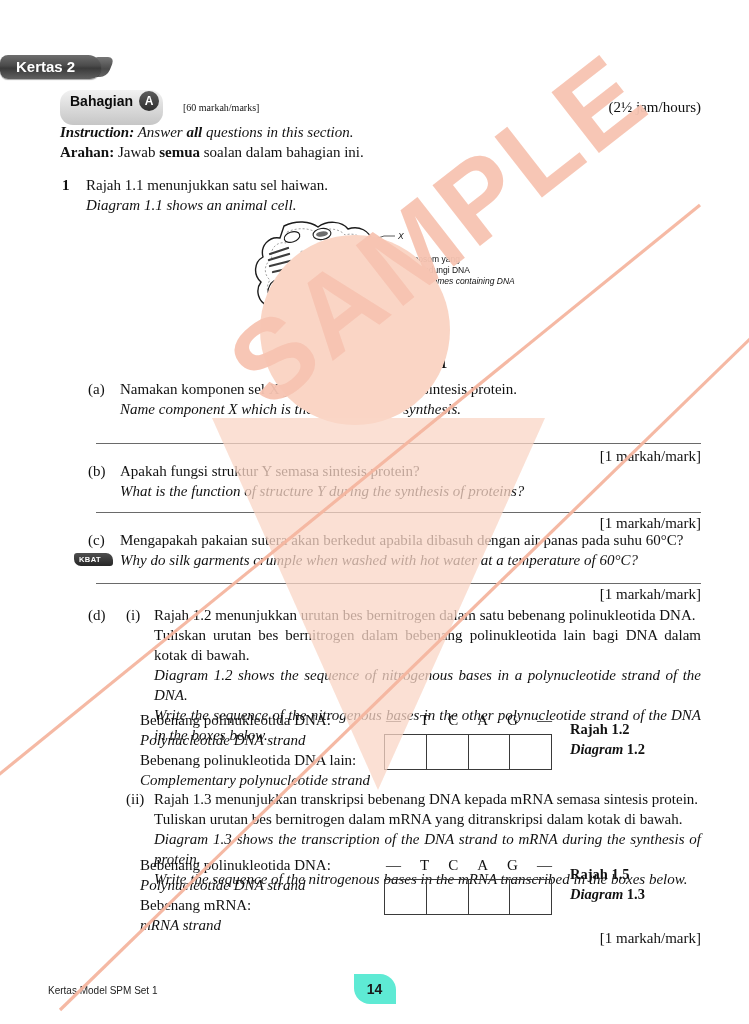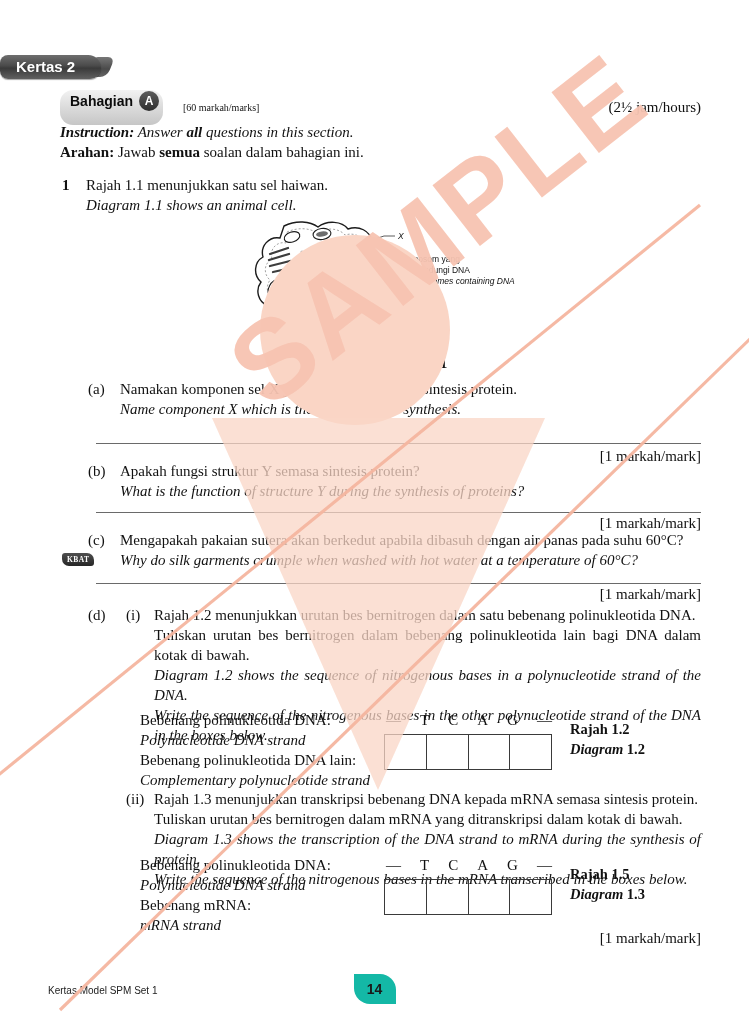--- a/index.html
+++ b/index.html
@@ -194,29 +194,29 @@
   .markline {
     position: absolute;
     right: 48px;
     font-size: 15px;
     z-index: 2;
     white-space: nowrap;
   }
 
   .kbat-badge {
     position: absolute;
-    left: 62px;
+    left: 74px;
     display: inline-block;
     background: linear-gradient(180deg,#4f4f4f,#262626);
     color: #ffffff;
-    font-family: Liberation Serif, serif;
+    font-family: Liberation Sans, sans-serif;
     font-weight: bold;
     font-size: 7.5px;
     letter-spacing: .4px;
-    padding: 2px 5px 2px 5px;
+    padding: 2px 12px 2px 5px;
     border-radius: 3px 7px 3px 7px;
     z-index: 4;
   }
 
   
   .strand-block {
     position: absolute;
     left: 140px;
     right: 48px;
     font-size: 15px;
@@ -277,21 +277,21 @@
     left: 0; right: 0;
     bottom: 20px;
     text-align: center;
     z-index: 2;
   }
   .page-num {
     display: inline-block;
     position: relative;
     width: 42px; height: 30px;
     line-height: 30px;
-    background: #14b8a6;
+    background: #5eead4;
     border-radius: 0 16px 0 16px;
     font-family: "Liberation Sans", "DejaVu Sans", sans-serif;
     font-weight: bold;
     font-size: 14px;
     color: #1a1a1a;
     text-align: center;
   }
 </style>
 </head>
 <body>

